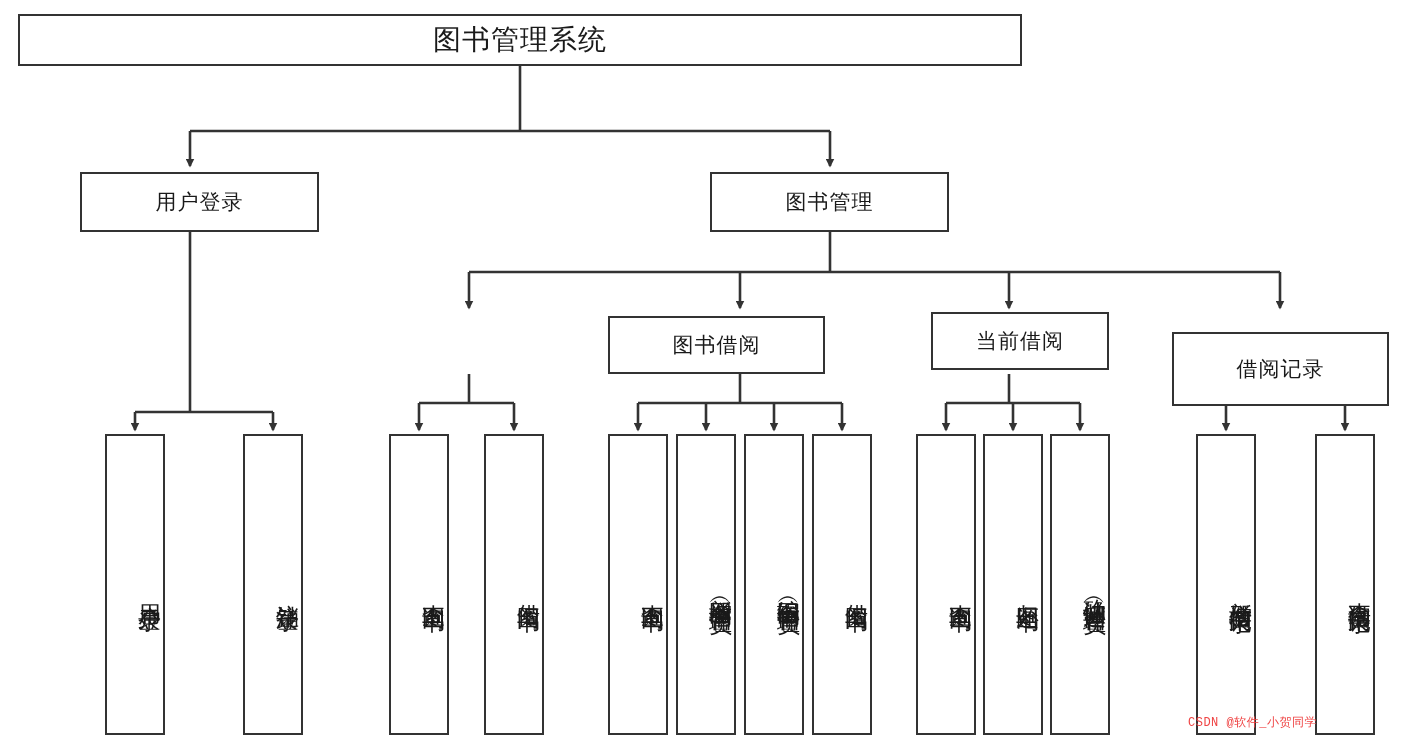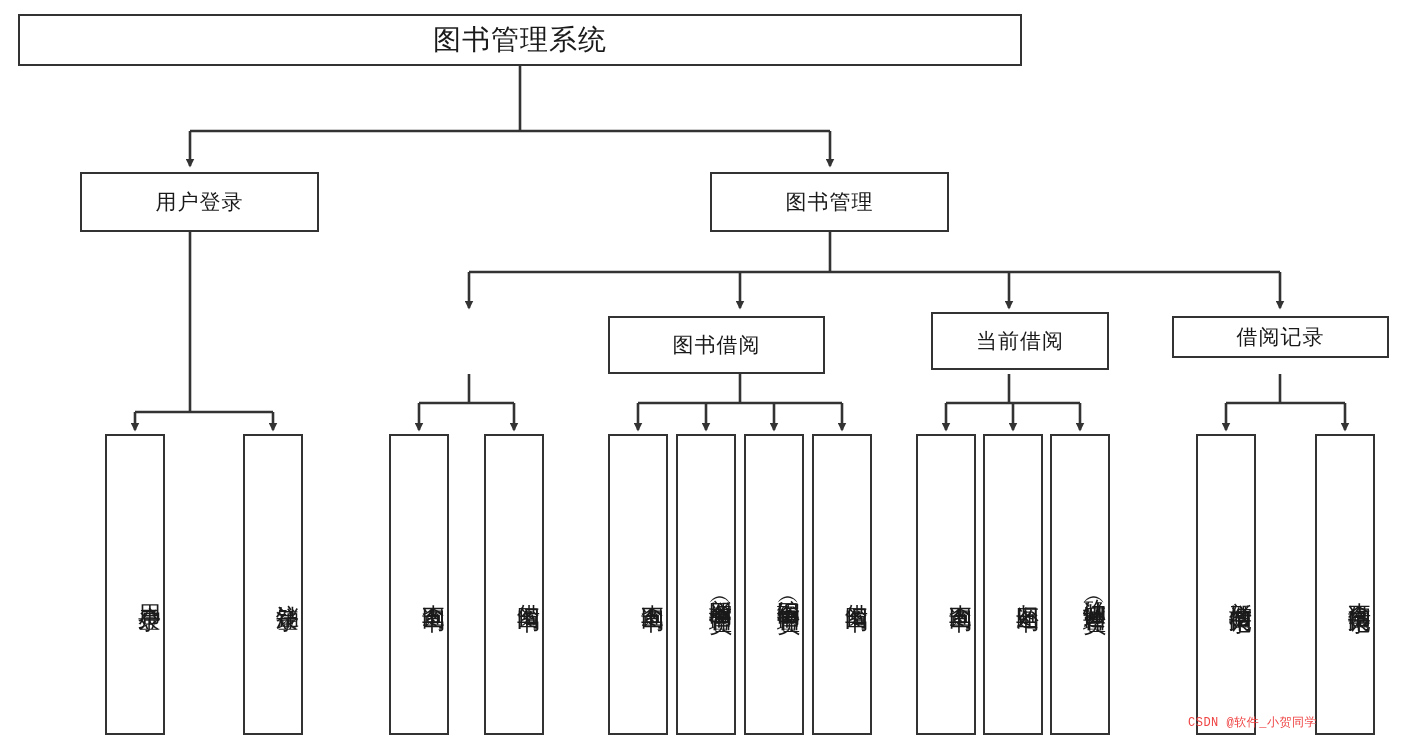--- a/index.html
+++ b/index.html
@@ -125,21 +125,21 @@
     </g>
   </svg>
 
   <div class="node node-h node-root" style="left:18px; top:14px; width:1004px; height:52px;">图书管理系统</div>
 
   <div class="node node-h" style="left:80px; top:172px; width:239px; height:60px;">用户登录</div>
   <div class="node node-h" style="left:710px; top:172px; width:239px; height:60px;">图书管理</div>
 
   <div class="node node-h" style="left:608px; top:316px; width:217px; height:58px;">图书借阅</div>
   <div class="node node-h" style="left:901px; top:312px; width:178px; height:58px;margin-left:30px;">当前借阅</div>
-  <div class="node node-h" style="left:1172px; top:316px; width:217px; height:42px;">借阅记录</div>
+  <div class="node node-h" style="left:1172px; top:332px; width:217px; height:74px;">借阅记录</div>
 
   <div class="node node-v" style="left:105px; top:434px; width:60px; height:301px;">用户登录</div>
   <div class="node node-v" style="left:243px; top:434px; width:60px; height:301px;">注销登录</div>
 
   <div class="node node-v" style="left:389px; top:434px; width:60px; height:301px;">查询图书</div>
   <div class="node node-v" style="left:484px; top:434px; width:60px; height:301px;">借阅图书</div>
 
   <div class="node node-v" style="left:608px; top:434px; width:60px; height:301px;">查询图书</div>
   <div class="node node-v" style="left:676px; top:434px; width:60px; height:301px;">新增图书（管理员）</div>
   <div class="node node-v" style="left:744px; top:434px; width:60px; height:301px;">编辑图书（管理员）</div>

